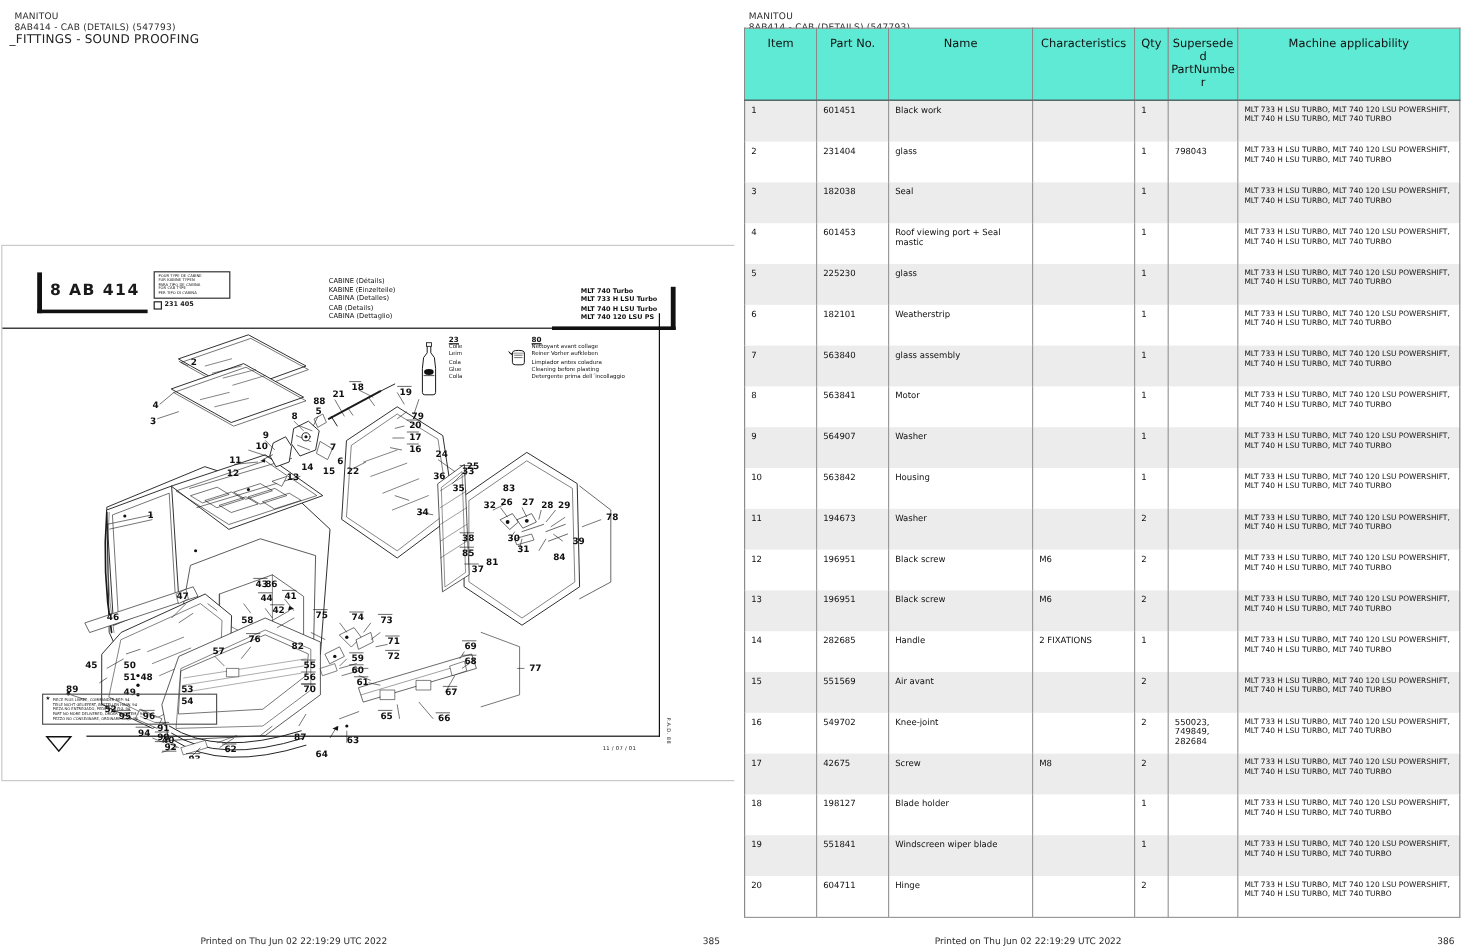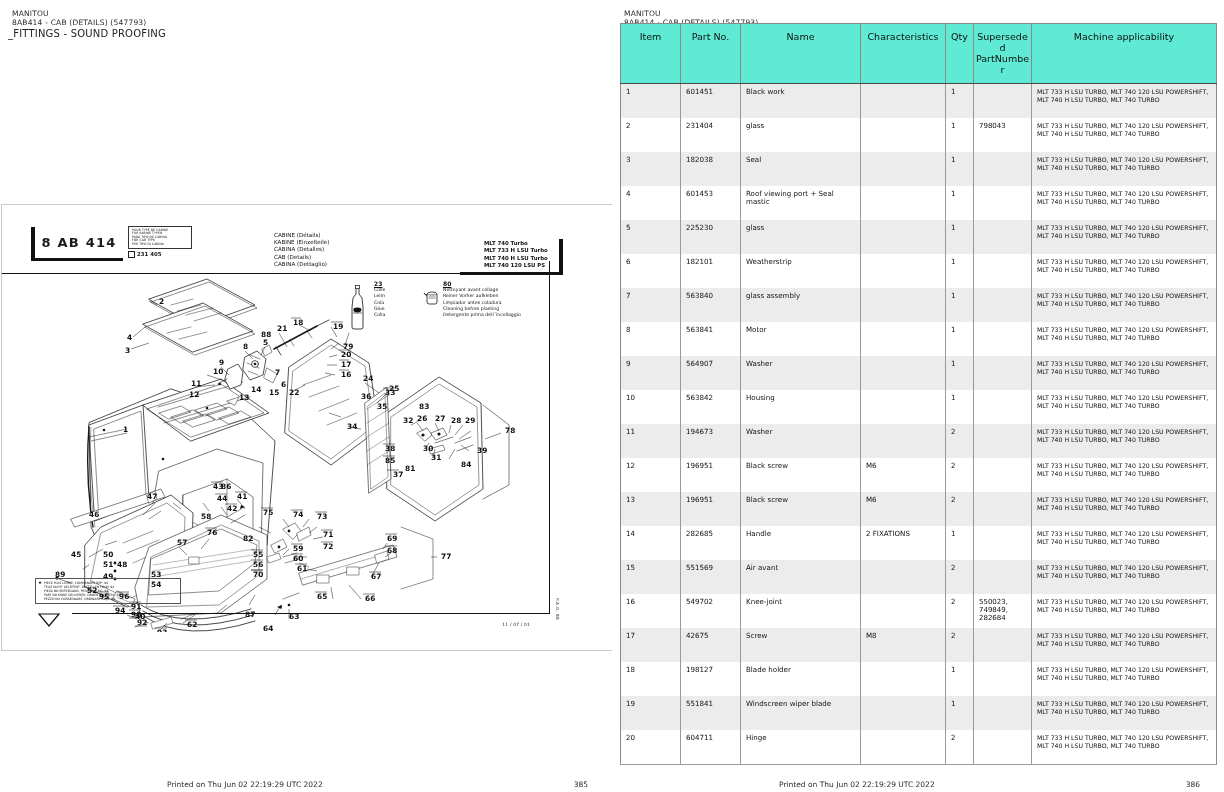--- a/index.html
+++ b/index.html
@@ -52,21 +52,21 @@
     position: absolute;
     bottom: 12px;
     left: 12px;
     right: 12px;
     display: flex;
     justify-content: center;
     font-size: 7.5px;
     color: #2b2b2b;
   }
   .pg-foot .printed { position: absolute; left: 155px; white-space: nowrap; }
-  .pg-foot .pageno  { position: absolute; right: 12px; text-align: center; }
+  .pg-foot .pageno  { position: absolute; right: 0px; text-align: center; }
 
   
   .draw-frame {
     position: absolute;
     left: 1px;
     top: 180px;
     width: 672px;
     height: 447px;
     border: 1px solid #c9c9c9;
     background: #fff;

